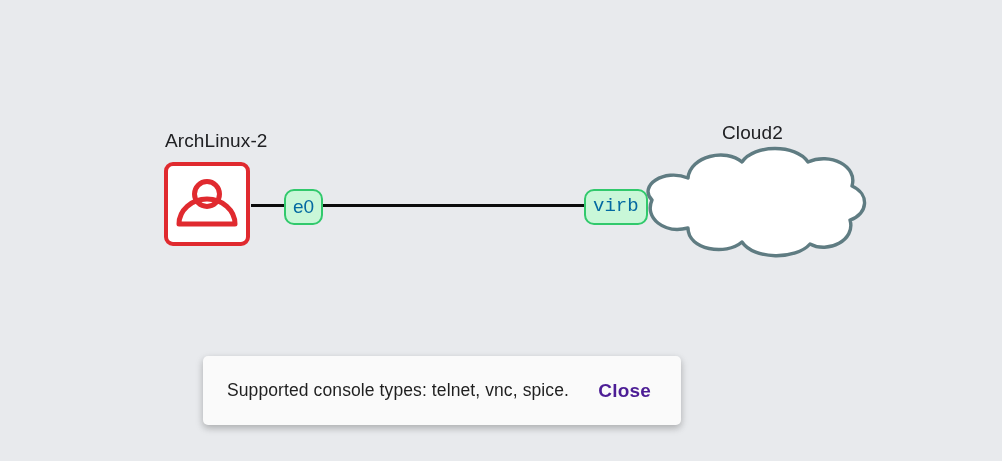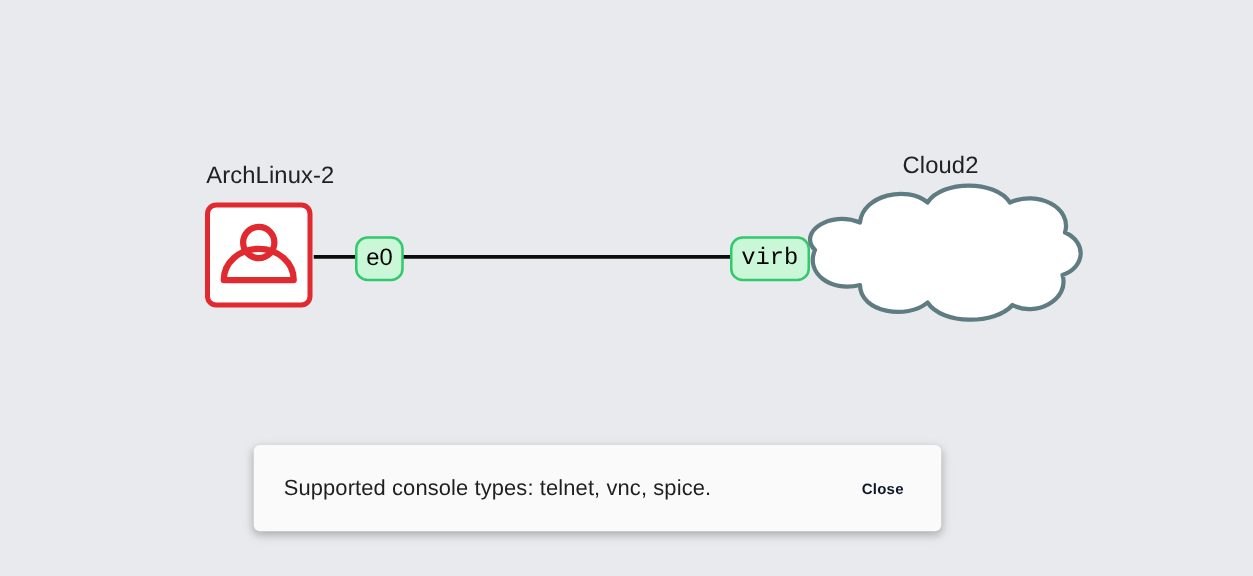--- a/index.html
+++ b/index.html
@@ -54,21 +54,21 @@
     background: #0b0b0b;
   }
 
   
   .iface-badge {
     position: absolute;
     box-sizing: border-box;
     background: #c9f7d8;
     border: 2.5px solid #31c96c;
     border-radius: 10px;
-    color: #000000;
+    color: #0369a1;
     font-size: 19px;
     line-height: 1;
     padding: 6px 7px 7px 7px;
     white-space: nowrap;
   }
   #iface-e0   { left: 284px; top: 189px; }
   #iface-virb { left: 584px; top: 189px; font-family: Liberation Mono, monospace; }
 
   
   #cloud-wrap {
@@ -77,40 +77,40 @@
     top: 142px;
     width: 240px;
     height: 116px;
   }
 
   
   #snackbar {
     position: absolute;
     left: 203px;
     top: 356px;
-    width: 550px;
+    width: 478px;
     height: 69px;
     box-sizing: border-box;
     background: #fafafa;
     border-radius: 5px;
     box-shadow: 0 3px 6px rgba(0,0,0,0.16), 0 3px 10px rgba(0,0,0,0.12);
     display: flex;
     align-items: center;
     padding: 0 24px;
   }
   #snackbar-message {
     flex: 1;
     font-size: 17.5px;
     color: #1f1f1f;
     letter-spacing: 0.1px;
   }
   #snackbar-close {
-    font-size: 12px;
+    font-size: 19px;
     font-weight: bold;
-    color: #0f172a;
+    color: #4c1d95;
     background: none;
     border: none;
     padding: 4px 6px;
     margin-left: 16px;
     cursor: pointer;
     font-family: "Liberation Sans", sans-serif;
     letter-spacing: 0.2px;
   }
 </style>
 </head>

